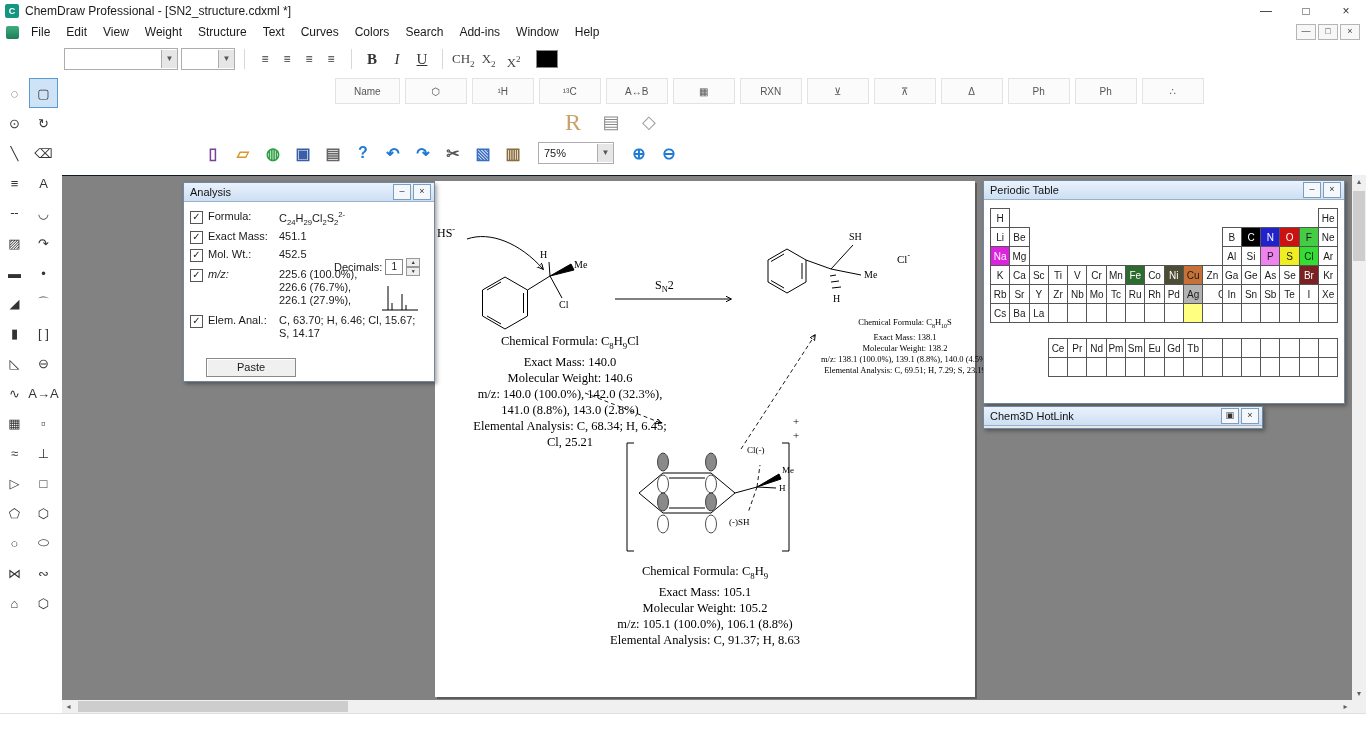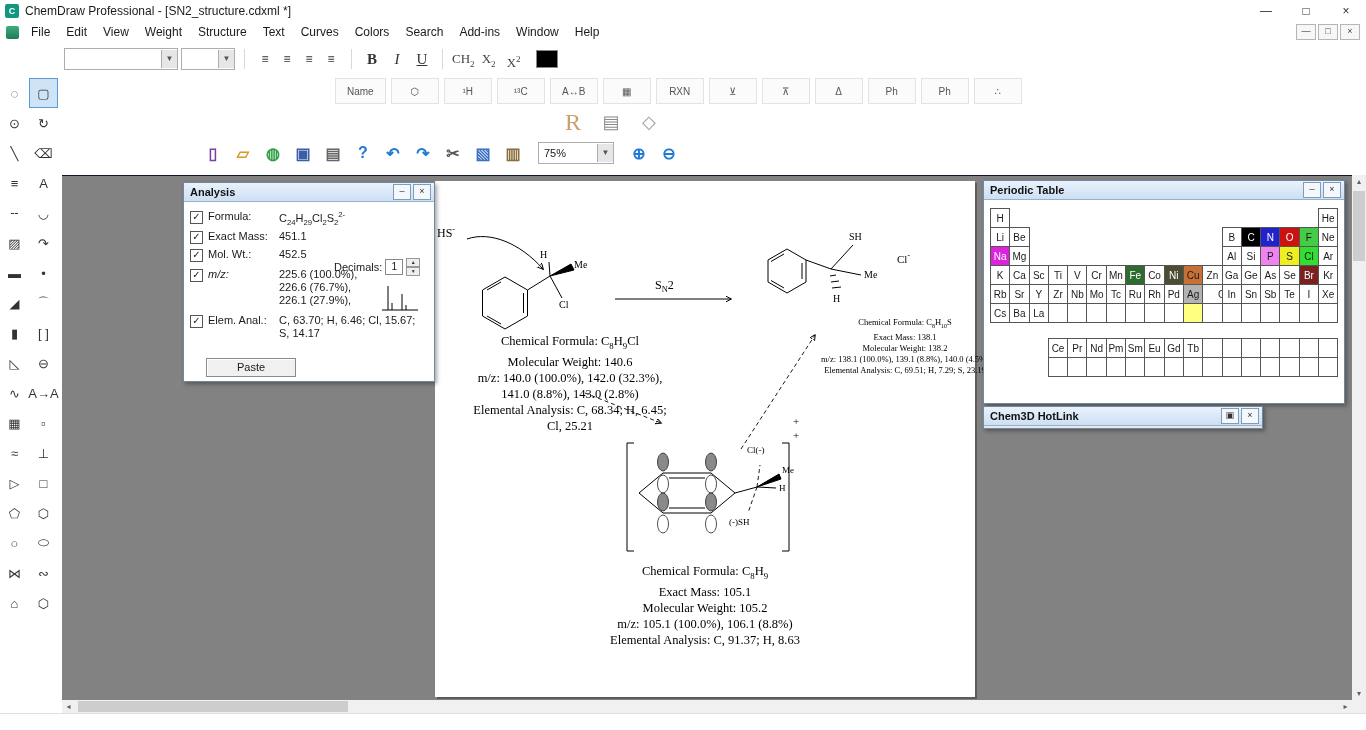--- a/index.html
+++ b/index.html
@@ -31,21 +31,21 @@
   .combo.size{width:52px;}
   .sep{width:1px;height:20px;background:#d8d8d8;margin:0 6px;}
   .fmt-btn{min-width:22px;height:20px;text-align:center;line-height:20px;color:#333;}
   .fmt-btn.bold{font-family:"Liberation Serif",serif;font-weight:bold;font-size:15px;}
   .fmt-btn.italic{font-family:"Liberation Serif",serif;font-style:italic;font-size:15px;}
   .fmt-btn.under{font-family:"Liberation Serif",serif;text-decoration:underline;font-size:15px;}
   .fmt-btn.chem{font-family:"Liberation Serif",serif;font-size:13px;color:#444;}
   .swatch{width:20px;height:16px;border:1px solid #888;margin-left:8px;}
   .chem-row{position:absolute;left:335px;top:36px;display:flex;align-items:center;gap:5px;}
   .chem-tool{min-width:24px;height:24px;border:1px solid #e3e3e3;background:#fbfbfb;color:#555;
-             display:flex;align-items:center;justify-content:center;font-size:10px;padding:0 11px;}
+             display:flex;align-items:center;justify-content:center;font-size:10px;padding:0 18px;}
   .stamp-row{position:absolute;left:560px;top:66px;display:flex;align-items:center;gap:12px;}
   .stamp{min-width:26px;height:28px;display:flex;align-items:center;justify-content:center;font-family:"Liberation Serif",serif;}
   .std-row{position:absolute;left:202px;top:100px;display:flex;align-items:center;gap:8px;}
   .std-icon{width:22px;height:22px;display:flex;align-items:center;justify-content:center;font-size:16px;font-weight:bold;}
   .zoom-combo{width:74px;height:20px;border:1px solid #adadad;background:#fff;display:flex;align-items:center;margin:0 6px;}
   .zoom-combo .val{flex:1;padding:0 5px;font-size:11px;}
   .zoom-combo .arrow{width:15px;height:18px;background:#e6e6e6;border-left:1px solid #adadad;text-align:center;line-height:18px;font-size:8px;color:#555;}
 
   
   .palette{position:absolute;left:0;top:78px;width:62px;display:grid;grid-template-columns:29px 29px;z-index:5;background:#ffffff;}
@@ -64,21 +64,21 @@
   .lbl{position:absolute;font-family:"Liberation Serif",serif;color:#000;white-space:nowrap;}
   .doc-block{position:absolute;text-align:center;font-family:"Liberation Serif",serif;color:#000;}
   .block-react{left:0px;top:152px;width:270px;font-size:12.5px;line-height:16px;}
   .block-prod{left:352px;top:136px;width:236px;font-size:8.5px;line-height:11px;}
   .block-ts{left:115px;top:382px;width:310px;font-size:12.5px;line-height:16px;}
 
   
   .win{position:absolute;background:#ffffff;border:1px solid #6f89a3;box-shadow:2px 2px 4px rgba(0,0,0,.35);z-index:10;}
   .win-title{height:18px;background:linear-gradient(#eaf2fc,#ccdff3);border-bottom:1px solid #9ab0c8;
              display:flex;align-items:center;padding:0 3px 0 6px;font-size:11px;color:#111;}
-  .win-title .wt{flex:1;font-weight:bold;}
+  .win-title .wt{flex:1;}
   .win-btn{width:16px;height:14px;border:1px solid #7f9db9;background:#f4f7fb;font-size:9px;line-height:12px;text-align:center;margin-left:2px;color:#333;}
 
   
   .an-body{position:relative;height:178px;font-size:11px;}
   .an-row{position:absolute;left:6px;display:flex;align-items:flex-start;gap:5px;}
   .cb{width:11px;height:11px;border:1px solid #555;background:#fff;font-size:10px;line-height:10px;text-align:center;flex:0 0 auto;margin-top:1px;}
   .an-label{width:66px;flex:0 0 auto;}
   .an-label.it{font-style:italic;}
   .an-val{white-space:nowrap;}
   .mz-lines div,.ea-lines div{line-height:13px;white-space:nowrap;}
@@ -340,20 +340,21 @@
     <span class="lbl" style="left:462px;top:70px;font-size:11px">Cl<sup>-</sup></span>
     <span class="lbl" style="left:312px;top:264px;font-size:9px">Cl(-)</span>
     <span class="lbl" style="left:347px;top:284px;font-size:9px">Me</span>
     <span class="lbl" style="left:344px;top:302px;font-size:9px">H</span>
     <span class="lbl" style="left:294px;top:336px;font-size:9px">(-)SH</span>
     <span class="lbl" style="left:358px;top:234px;font-size:11px">+</span>
     <span class="lbl" style="left:358px;top:248px;font-size:11px">+</span>
 
     <div class="doc-block block-react">
         <div>Chemical Formula: C<sub>8</sub>H<sub>9</sub>Cl</div>
+        <div>Exact Mass: 140.0</div>
         <div>Molecular Weight: 140.6</div>
         <div>m/z: 140.0 (100.0%), 142.0 (32.3%),</div>
         <div>141.0 (8.8%), 143.0 (2.8%)</div>
         <div>Elemental Analysis: C, 68.34; H, 6.45;</div>
         <div>Cl, 25.21</div>
       </div>
     <div class="doc-block block-prod">
         <div>Chemical Formula: C<sub>8</sub>H<sub>10</sub>S</div>
         <div>Exact Mass: 138.1</div>
         <div>Molecular Weight: 138.2</div>

